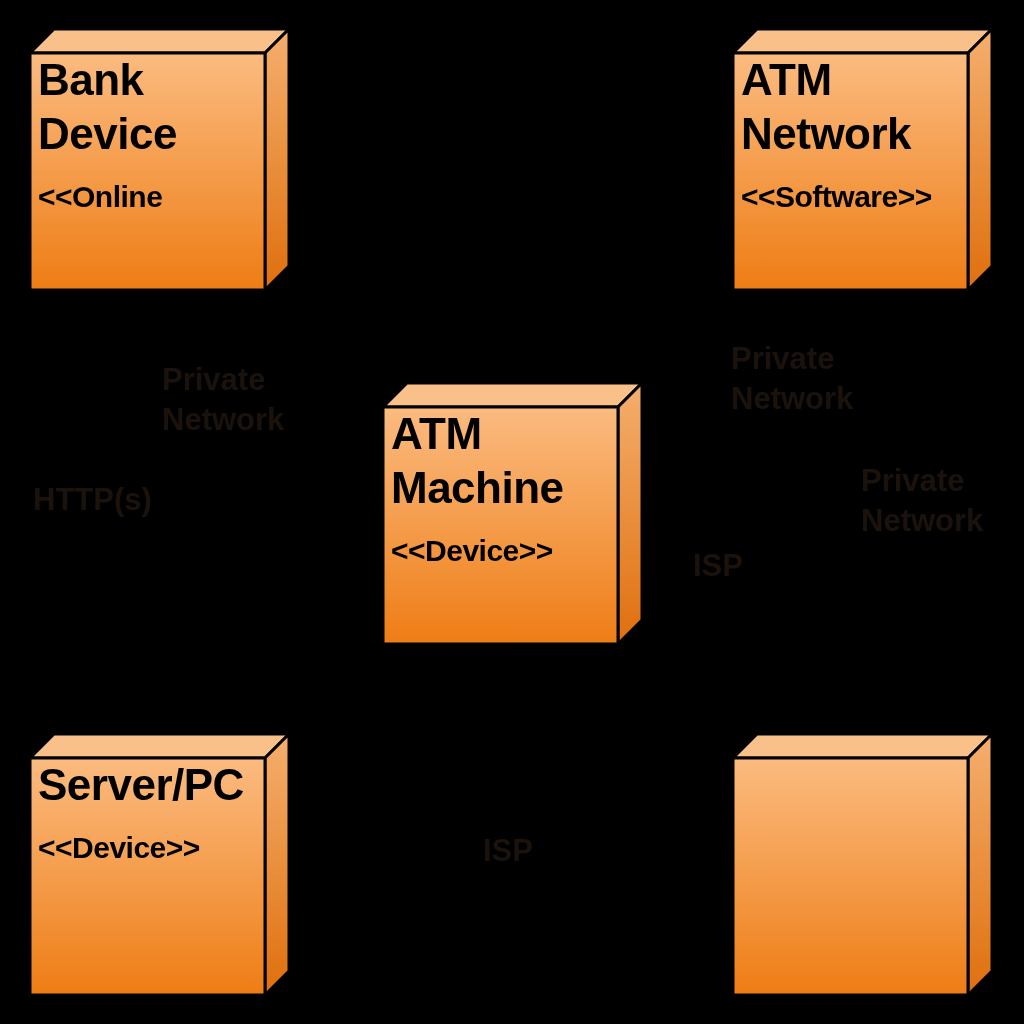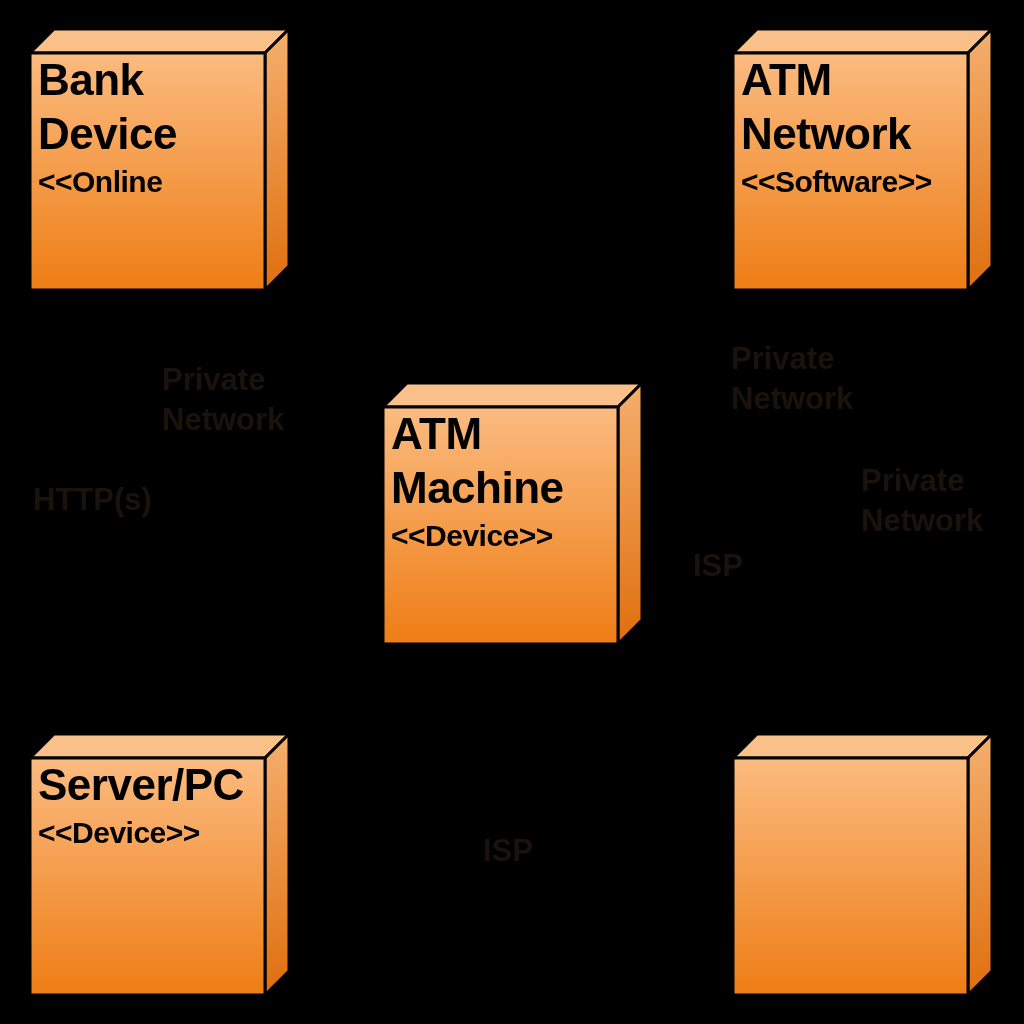--- a/index.html
+++ b/index.html
@@ -59,21 +59,21 @@
     padding-top:0;
   }
   .node-title{
     font-size:44px;
     font-weight:bold;
     line-height:54px;
     white-space:nowrap;
     letter-spacing:-0.5px;
   }
   .node-stereotype{
-    margin-top:2px;
+    margin-top:17px;
     font-size:30px;
     font-weight:bold;
     line-height:38px;
     white-space:nowrap;
     letter-spacing:-0.5px;
   }
   .edge-label{
     position:absolute;
     color:var(--edge-label-text);
     font-size:31px;

